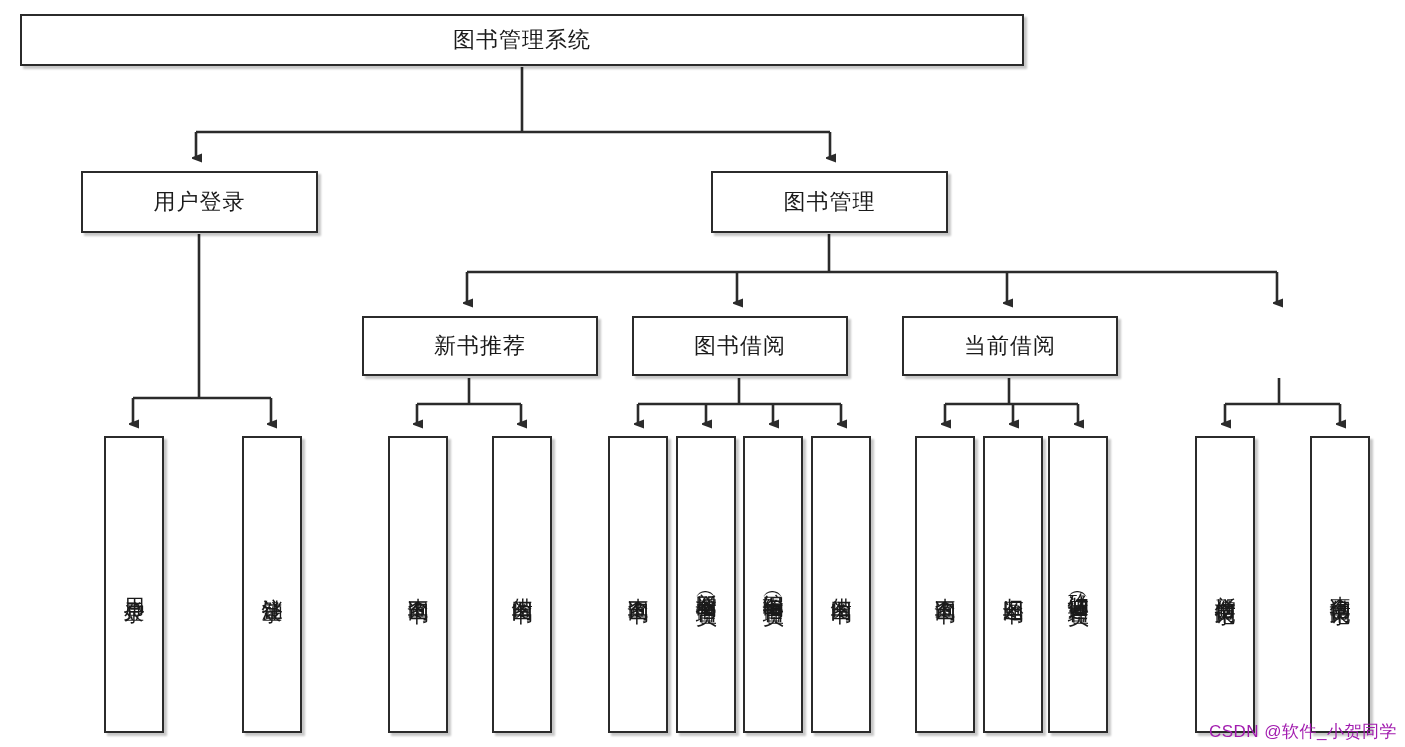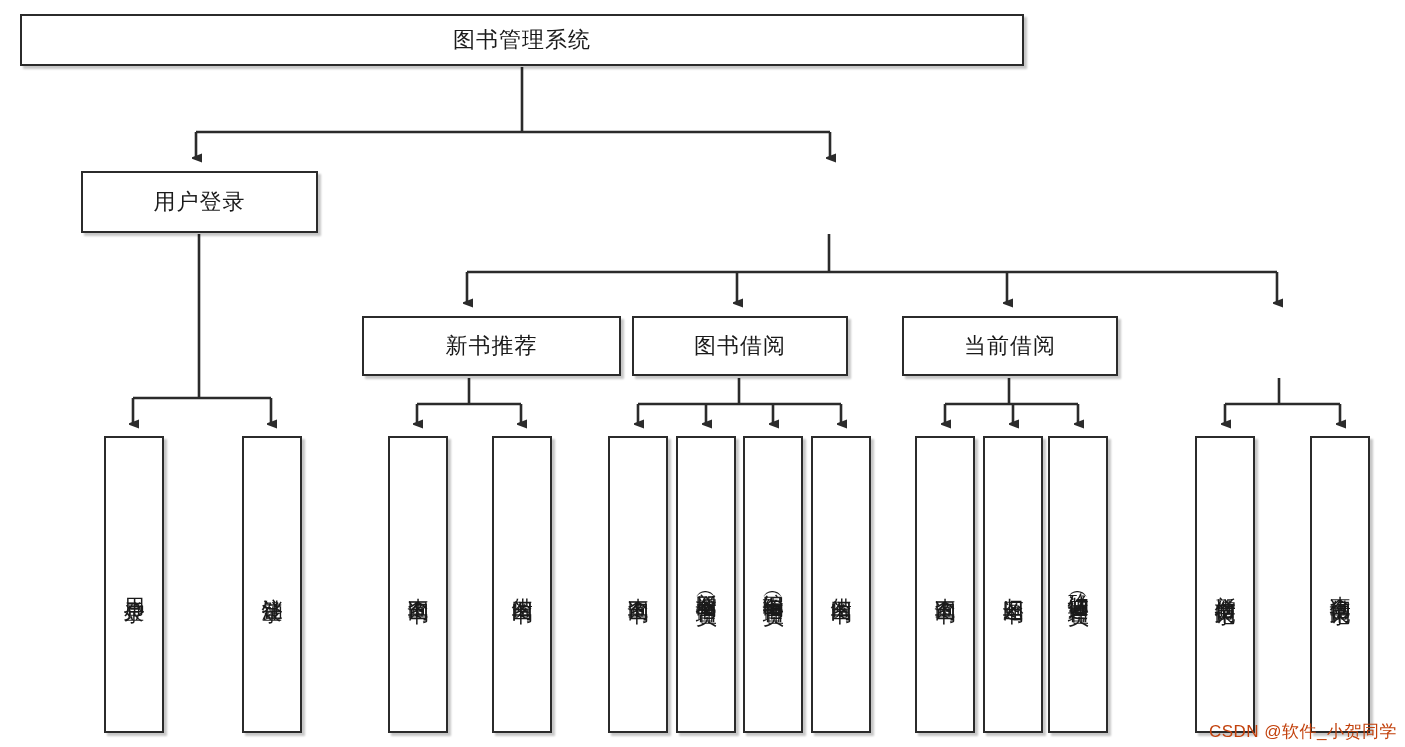--- a/index.html
+++ b/index.html
@@ -56,21 +56,21 @@
   .node.vert .vlabel {
     writing-mode: vertical-rl;
     text-orientation: upright;
     white-space: nowrap;
   }
   #watermark {
     position: absolute;
     right: 8px;
     bottom: 4px;
     font-size: 17px;
-    color: #c2410c;
+    color: #a21caf;
     letter-spacing: 0.5px;
     user-select: none;
     white-space: nowrap;
   }
 </style>
 </head>
 <body>
 
 <div id="canvas">
 
@@ -125,22 +125,25 @@
   </svg>
 
   <div class="node horiz" style="left:20px; top:14px; width:1004px; height:52px;">
     <span>图书管理系统</span>
   </div>
 
   <div class="node horiz" style="left:81px; top:171px; width:237px; height:62px;">
     <span>用户登录</span>
   </div>
 
-
-  <div class="node horiz" style="left:362px; top:316px; width:259px; height:60px;">
+  <div class="node horiz" style="left:711px; top:171px; width:237px; height:62px;">
+    <span>图书管理</span>
+  </div>
+
+  <div class="node horiz" style="left:362px; top:316px; width:236px; height:60px;">
     <span>新书推荐</span>
   </div>
 
   <div class="node horiz" style="left:902px; top:316px; width:216px; height:60px;">
     <span>当前借阅</span>
   </div>
 
   <div class="node horiz" style="left:632px; top:316px; width:216px; height:60px;">
     <span>图书借阅</span>
   </div>

